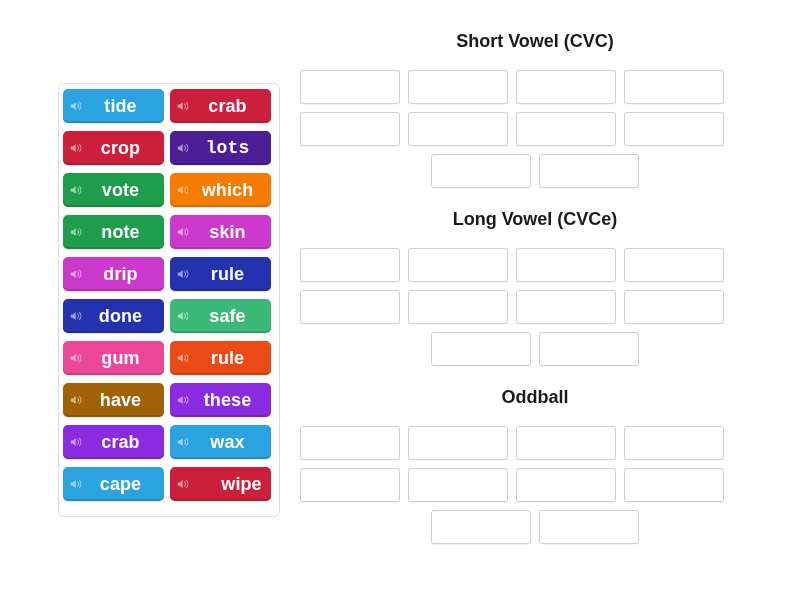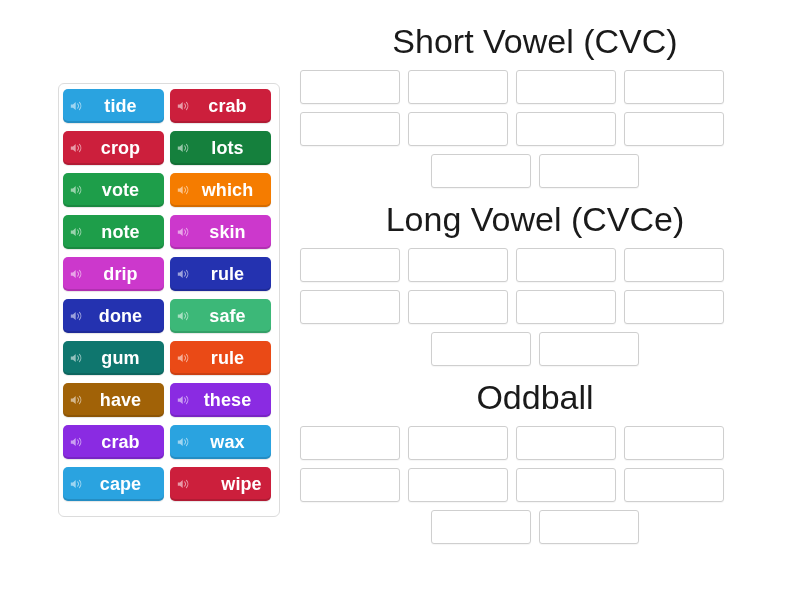--- a/index.html
+++ b/index.html
@@ -83,22 +83,22 @@
     left: 300px;
     top: 24px;
     width: 470px;
   }
 
   .category {
     margin-bottom: 14px;
   }
 
   .category-title {
-    font-size: 34px;
-    font-weight: normal;
+    font-size: 18px;
+    font-weight: bold;
     color: #1a1a1a;
     text-align: center;
     line-height: 34px;
     margin: 0 0 12px 0;
     white-space: nowrap;
   }
 
   .slot-row {
     display: flex;
     justify-content: flex-start;
@@ -142,21 +142,21 @@
         <span class="word-label">crab</span>
       </div>
       <div class="word-tile" style="background: rgb(204, 31, 60);">
         <svg class="speaker-icon" viewBox="0 0 16 16" xmlns="http://www.w3.org/2000/svg">
           <path fill="#ffffff" d="M1 6h2.6L7 3v10L3.6 10H1z"></path>
           <path fill="none" stroke="#ffffff" stroke-width="1.3" stroke-linecap="round" d="M9.4 5.4a3.6 3.6 0 0 1 0 5.2"></path>
           <path fill="none" stroke="#ffffff" stroke-width="1.3" stroke-linecap="round" d="M11.6 3.6a6.4 6.4 0 0 1 0 8.8"></path>
         </svg>
         <span class="word-label">crop</span>
       </div>
-      <div class="word-tile" style="background: #15803d;">
+      <div class="word-tile" style="background: #4c1d95; font-family: Liberation Mono, monospace;">
         <svg class="speaker-icon" viewBox="0 0 16 16" xmlns="http://www.w3.org/2000/svg">
           <path fill="#ffffff" d="M1 6h2.6L7 3v10L3.6 10H1z"></path>
           <path fill="none" stroke="#ffffff" stroke-width="1.3" stroke-linecap="round" d="M9.4 5.4a3.6 3.6 0 0 1 0 5.2"></path>
           <path fill="none" stroke="#ffffff" stroke-width="1.3" stroke-linecap="round" d="M11.6 3.6a6.4 6.4 0 0 1 0 8.8"></path>
         </svg>
         <span class="word-label">lots</span>
       </div>
       <div class="word-tile" style="background: rgb(30, 158, 74);">
         <svg class="speaker-icon" viewBox="0 0 16 16" xmlns="http://www.w3.org/2000/svg">
           <path fill="#ffffff" d="M1 6h2.6L7 3v10L3.6 10H1z"></path>
@@ -214,21 +214,21 @@
         <span class="word-label">done</span>
       </div>
       <div class="word-tile" style="background: rgb(60, 184, 120);">
         <svg class="speaker-icon" viewBox="0 0 16 16" xmlns="http://www.w3.org/2000/svg">
           <path fill="#ffffff" d="M1 6h2.6L7 3v10L3.6 10H1z"></path>
           <path fill="none" stroke="#ffffff" stroke-width="1.3" stroke-linecap="round" d="M9.4 5.4a3.6 3.6 0 0 1 0 5.2"></path>
           <path fill="none" stroke="#ffffff" stroke-width="1.3" stroke-linecap="round" d="M11.6 3.6a6.4 6.4 0 0 1 0 8.8"></path>
         </svg>
         <span class="word-label">safe</span>
       </div>
-      <div class="word-tile" style="background: #0f766e;">
+      <div class="word-tile" style="background: #ec4899;">
         <svg class="speaker-icon" viewBox="0 0 16 16" xmlns="http://www.w3.org/2000/svg">
           <path fill="#ffffff" d="M1 6h2.6L7 3v10L3.6 10H1z"></path>
           <path fill="none" stroke="#ffffff" stroke-width="1.3" stroke-linecap="round" d="M9.4 5.4a3.6 3.6 0 0 1 0 5.2"></path>
           <path fill="none" stroke="#ffffff" stroke-width="1.3" stroke-linecap="round" d="M11.6 3.6a6.4 6.4 0 0 1 0 8.8"></path>
         </svg>
         <span class="word-label">gum</span>
       </div>
       <div class="word-tile" style="background: rgb(234, 74, 22);">
         <svg class="speaker-icon" viewBox="0 0 16 16" xmlns="http://www.w3.org/2000/svg">
           <path fill="#ffffff" d="M1 6h2.6L7 3v10L3.6 10H1z"></path>

